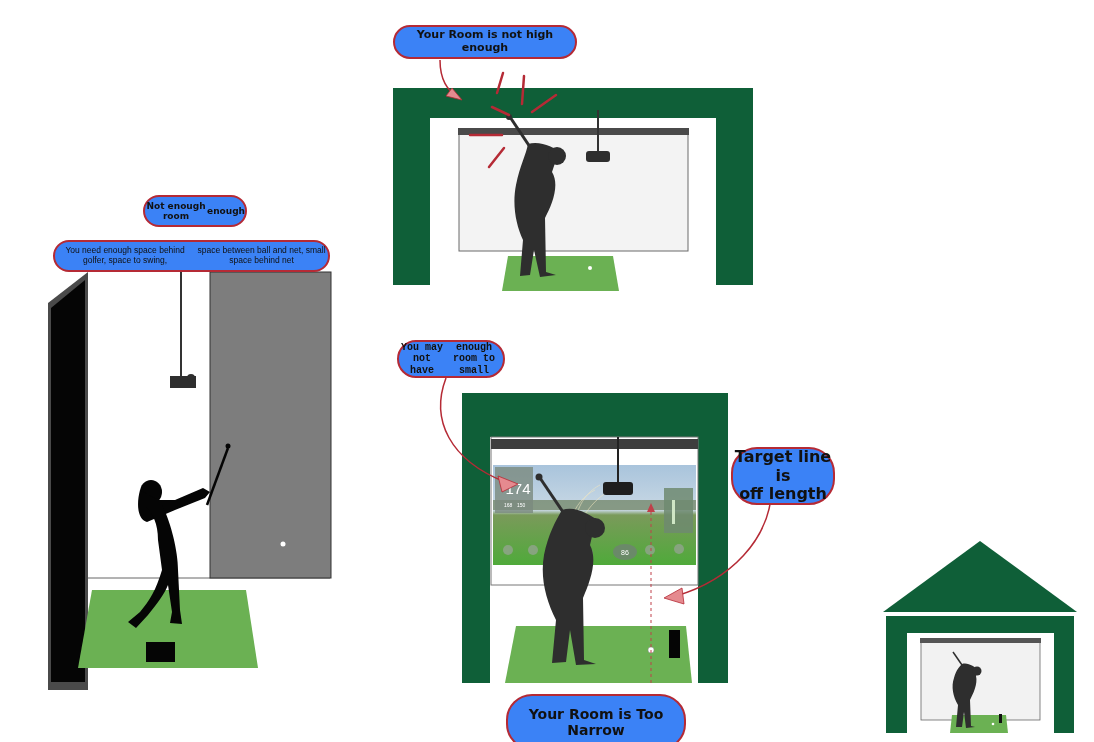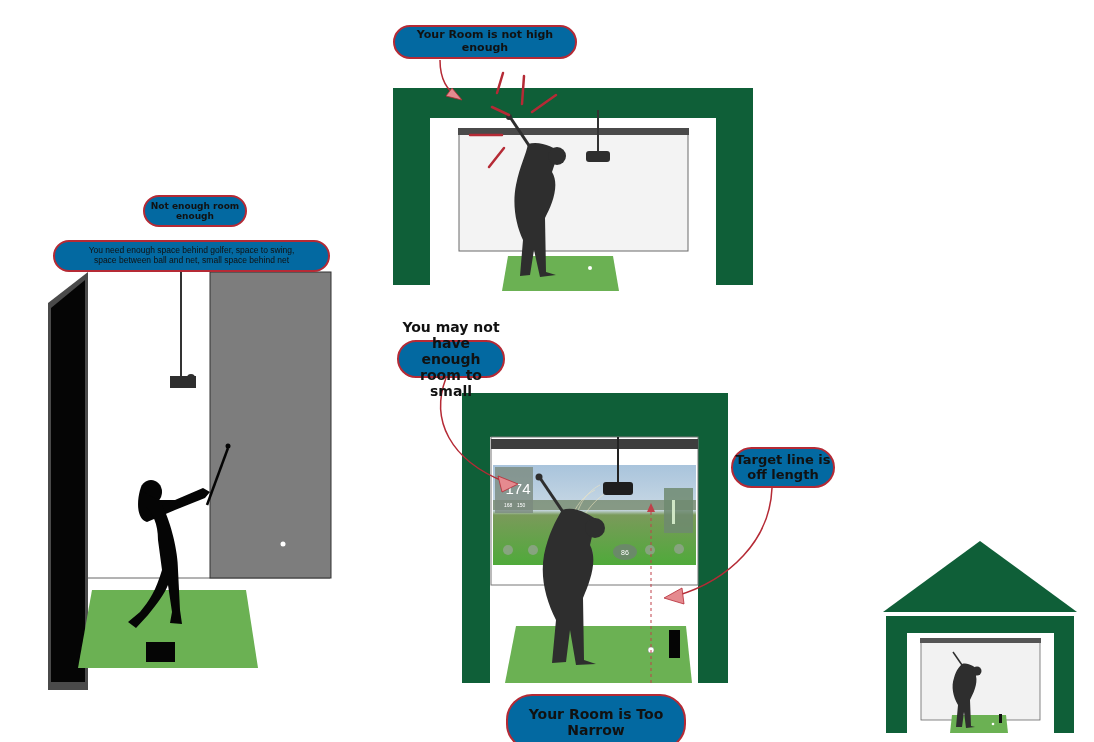--- a/index.html
+++ b/index.html
@@ -1,18 +1,18 @@
 <!DOCTYPE html>
 <html><head>
 <meta charset="utf-8">
 <style>
   html, body { margin:0; padding:0; background:#ffffff; }
   body { width:1094px; height:742px; position:relative; overflow:hidden; font-family:"DejaVu Sans", sans-serif; }
   .bubble {
-    position:absolute; border:2.5px solid #b52a35; border-radius:26px; background:#0369a1;
+    position:absolute; border:2.5px solid #b52a35; border-radius:26px; background:#3b82f6;
     display:flex; align-items:center; justify-content:center; text-align:center;
     color:#111; font-weight:bold; box-sizing:border-box; line-height:1.15;
   }
   .bubble.plain { font-weight:normal; font-family:"Liberation Sans", sans-serif; }
   svg { position:absolute; left:0; top:0; }
 </style>
 </head>
 <body>
 
 <div>
@@ -74,25 +74,25 @@
     <rect x="146" y="642" width="29" height="20" fill="#050505"></rect>
 
     <g fill="#050505">
       <line x1="207" y1="505" x2="228" y2="448" stroke="#050505" stroke-width="2.5"></line>
       <circle cx="228" cy="446" r="2.5"></circle>
       <ellipse cx="151" cy="492" rx="11" ry="12"></ellipse>
       <path d="M140,490 C136,505 138,520 147,522 L175,510 L205,498 L210,492 L203,488 L175,500 L158,500 Z"></path>
       <path d="M144,505 C150,510 158,520 158,540 L162,570 C156,590 150,600 140,612 L128,622 L136,628 L148,615 C156,605 164,595 168,585 L172,612 L170,623 L182,624 L180,610 L178,570 C178,550 170,520 162,505 Z"></path>
     </g>
   </svg>
-  <div class="bubble" style="left:143px;top:195px;width:104px;height:32px;font-size:9px;flex-direction:column;">
+  <div class="bubble" style="left:143px;top:195px;width:104px;height:32px;font-size:9px;flex-direction:row;">
     <span>Not enough room</span>
     <span>enough</span>
   </div>
-  <div class="bubble plain" style="left:53px;top:240px;width:277px;height:32px;font-size:8.5px;flex-direction:column;border-radius:16px;">
+  <div class="bubble plain" style="left:53px;top:240px;width:277px;height:32px;font-size:8.5px;flex-direction:row;border-radius:16px;">
     <span>You need enough space behind golfer, space to swing,</span>
     <span>space between ball and net, small space behind net</span>
   </div>
 </div>
 
 <div>
   <svg width="1094" height="742">
 
     <rect x="462" y="393" width="266" height="44" fill="#0f5f38"></rect>
     <rect x="462" y="393" width="28" height="290" fill="#0f5f38"></rect>
@@ -150,25 +150,25 @@
       <circle cx="539" cy="477" r="3.5"></circle>
       <path d="M562,510 C575,505 590,515 598,520 C604,524 598,530 594,528 L590,545 C598,560 590,582 583,598 L584,660 L596,664 L576,665 L570,630 L566,662 L552,663 L556,620 C546,600 540,578 544,555 C548,535 556,520 562,510 Z"></path>
       <circle cx="595" cy="528" r="10"></circle>
     </g>
 
     <path d="M446,378 C430,420 450,460 505,482" stroke="#b52a35" stroke-width="1.5" fill="none"></path>
     <polygon points="498,476 518,484 502,492" fill="#e58a8f" stroke="#b52a35" stroke-width="0.8"></polygon>
     <path d="M772,488 C770,540 730,580 676,596" stroke="#b52a35" stroke-width="1.5" fill="none"></path>
     <polygon points="682,588 664,598 684,604" fill="#e58a8f" stroke="#b52a35" stroke-width="0.8"></polygon>
   </svg>
-  <div class="bubble" style="left:397px;top:340px;width:108px;height:38px;font-size:14px;flex-direction:column;">
+  <div class="bubble" style="left:397px;top:340px;width:108px;height:38px;font-size:10px;font-family:Liberation Mono, monospace;">
     <span>You may not have</span>
     <span>enough room to small</span>
   </div>
-  <div class="bubble" style="left:731px;top:447px;width:104px;height:41px;font-size:13px;flex-direction:column;">
+  <div class="bubble" style="left:731px;top:447px;width:104px;height:58px;font-size:16px;flex-direction:column;">
     <span>Target line is</span>
     <span>off length</span>
   </div>
   <div class="bubble" style="left:506px;top:694px;width:180px;height:56px;font-size:14px;">
     <span>Your Room is Too Narrow</span>
   </div>
 </div>
 
 <div>
   <svg width="1094" height="742">

